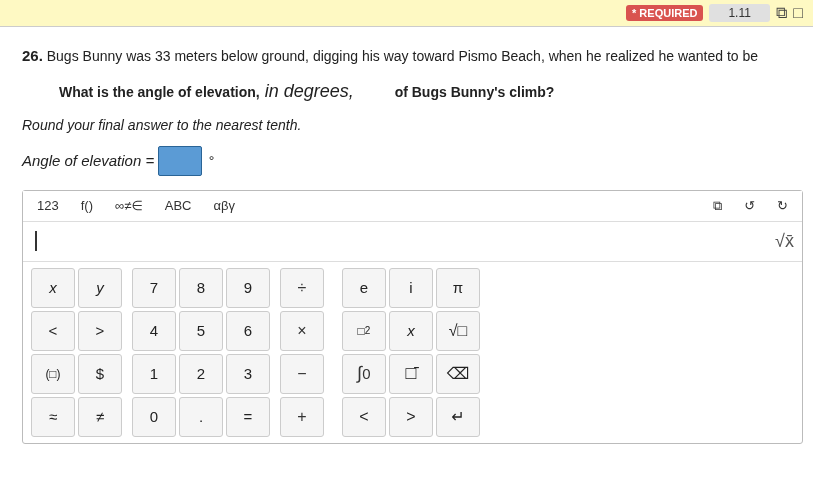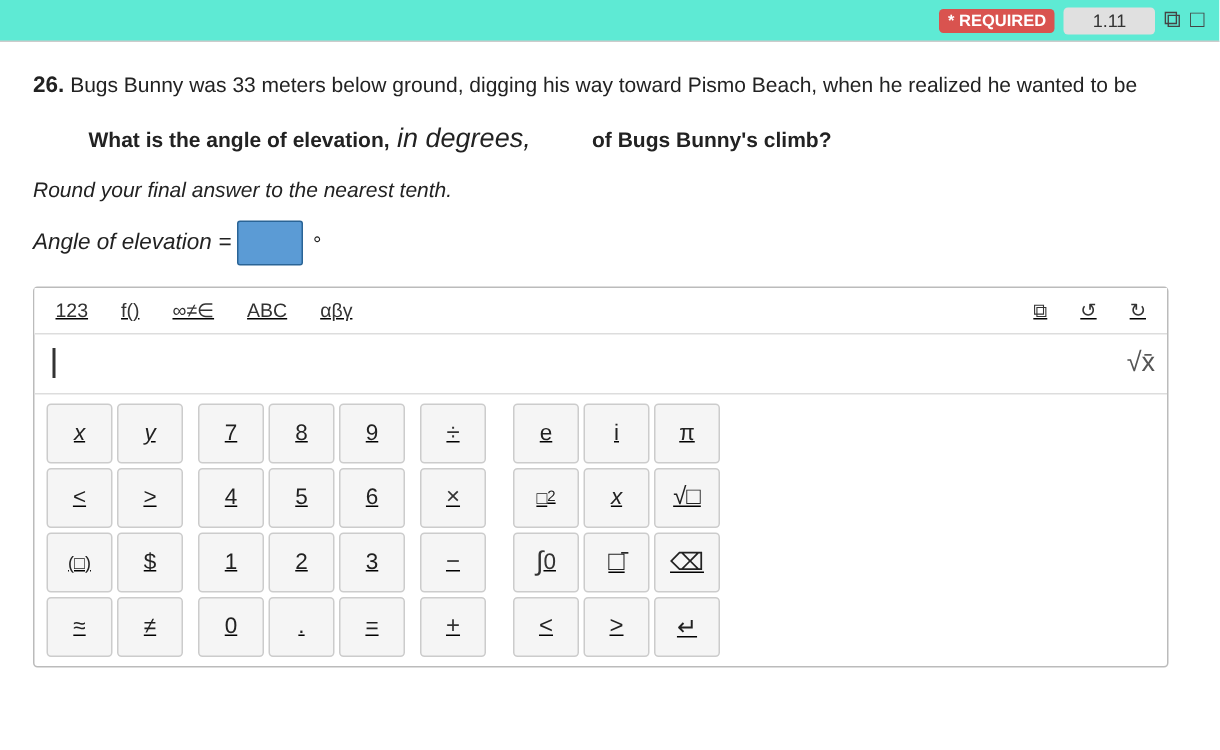--- a/index.html
+++ b/index.html
@@ -9,21 +9,21 @@
       width: 813px;
       min-height: 500px;
       padding: 0;
       overflow: hidden;
     }
     .top-bar {
       display: flex;
       justify-content: flex-end;
       align-items: center;
       padding: 4px 10px;
-      background: #5eead4;
+      background: #fef9c3;
       border-bottom: 1px solid #ccc;
       gap: 6px;
     }
     .required-badge {
       background: #d9534f;
       color: #fff;
       font-size: 11px;
       padding: 2px 6px;
       border-radius: 3px;
       font-weight: bold;
@@ -34,21 +34,21 @@
       background: #e0e0e0;
       padding: 2px 19px;
       border-radius: 3px;
     }
     .top-bar-icon {
       font-size: 16px;
       color: #444;
       cursor: pointer;
     }
     .main-content {
-      padding: 18px 34px 0 22px;
+      padding: 18px 10px 0 22px;
     }
     .question-number {
       font-size: 15px;
       font-weight: bold;
       color: #222;
       display: inline;
     }
     .question-text {
       font-size: 14px;
       color: #222;
@@ -85,21 +85,20 @@
       font-size: 14px;
       color: #222;
       margin-left: 2px;
     }
     .calculator-area {
       border: 1px solid #bbb;
       border-radius: 3px;
       background: #fff;
       padding: 0;
       position: relative;
-      text-decoration: underline;
     }
     .calc-toolbar {
       display: flex;
       align-items: center;
       padding: 5px 10px;
       border-bottom: 1px solid #ddd;
       gap: 14px;
       background: #fff;
     }
     .calc-toolbar-btn {

